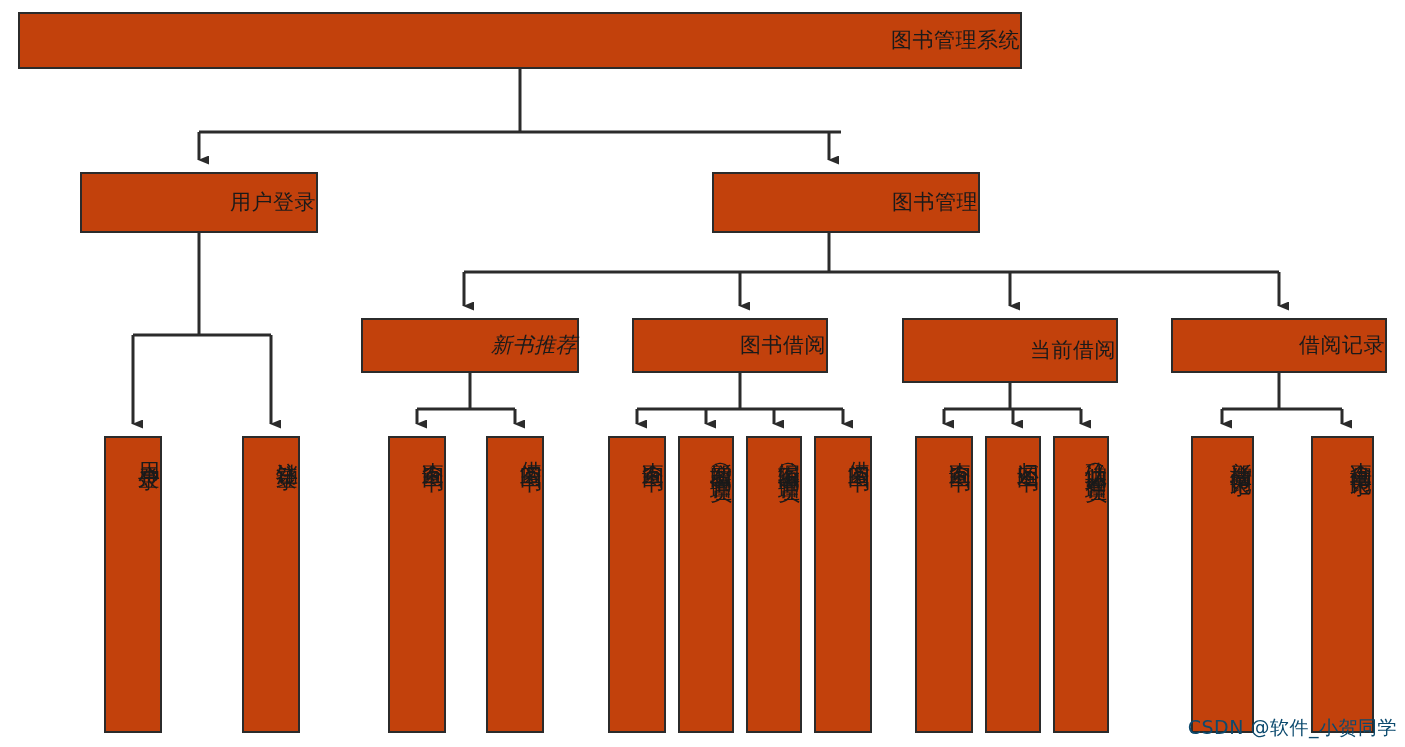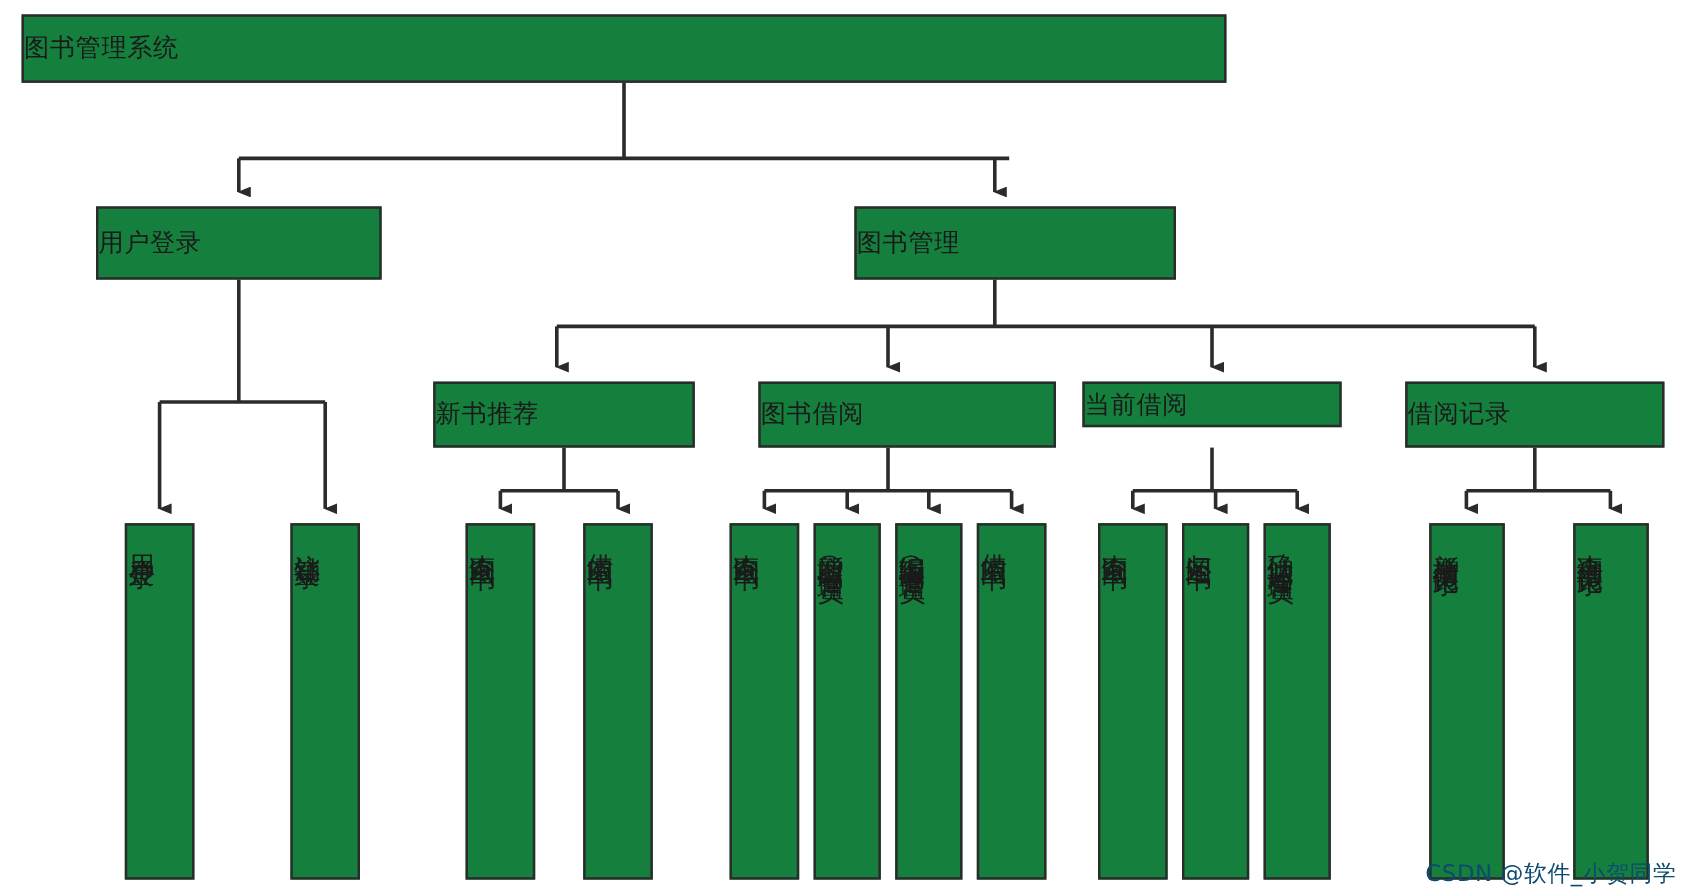--- a/index.html
+++ b/index.html
@@ -23,24 +23,24 @@
     position: absolute;
     left: 0;
     top: 0;
     width: 1405px;
     height: 747px;
   }
   .node {
     position: absolute;
     box-sizing: border-box;
     border: 2px solid #2b2b2b;
-    background: #15803d;
+    background: #c2410c;
     display: flex;
     align-items: center;
-    justify-content: flex-start;
+    justify-content: flex-end;
     color: #1a1a1a;
   }
   .node .label {
     display: block;
     text-align: center;
     line-height: 1.18;
     letter-spacing: 0.5px;
   }
   .node.horizontal .label {
     writing-mode: horizontal-tb;
@@ -127,27 +127,27 @@
     <span class="label">图书管理系统</span>
   </div>
 
   <div class="node horizontal" style="left:80px; top:172px; width:238px; height:61px;">
     <span class="label">用户登录</span>
   </div>
   <div class="node horizontal" style="left:712px; top:172px; width:268px; height:61px;">
     <span class="label">图书管理</span>
   </div>
 
-  <div class="node horizontal" style="left:361px; top:318px; width:218px; height:55px;">
+  <div class="node horizontal" style="left:361px; top:318px; width:218px; height:55px;font-style:italic;">
     <span class="label">新书推荐</span>
   </div>
-  <div class="node horizontal" style="left:632px; top:318px; width:248px; height:55px;">
+  <div class="node horizontal" style="left:632px; top:318px; width:196px; height:55px;">
     <span class="label">图书借阅</span>
   </div>
-  <div class="node horizontal" style="left:902px; top:318px; width:216px; height:38px;">
+  <div class="node horizontal" style="left:902px; top:318px; width:216px; height:65px;">
     <span class="label">当前借阅</span>
   </div>
   <div class="node horizontal" style="left:1171px; top:318px; width:216px; height:55px;">
     <span class="label">借阅记录</span>
   </div>
 
   <div class="node vertical" style="left:104px; top:436px; width:58px; height:297px;">
     <span class="label">用户登录</span>
   </div>
   <div class="node vertical" style="left:242px; top:436px; width:58px; height:297px;">

